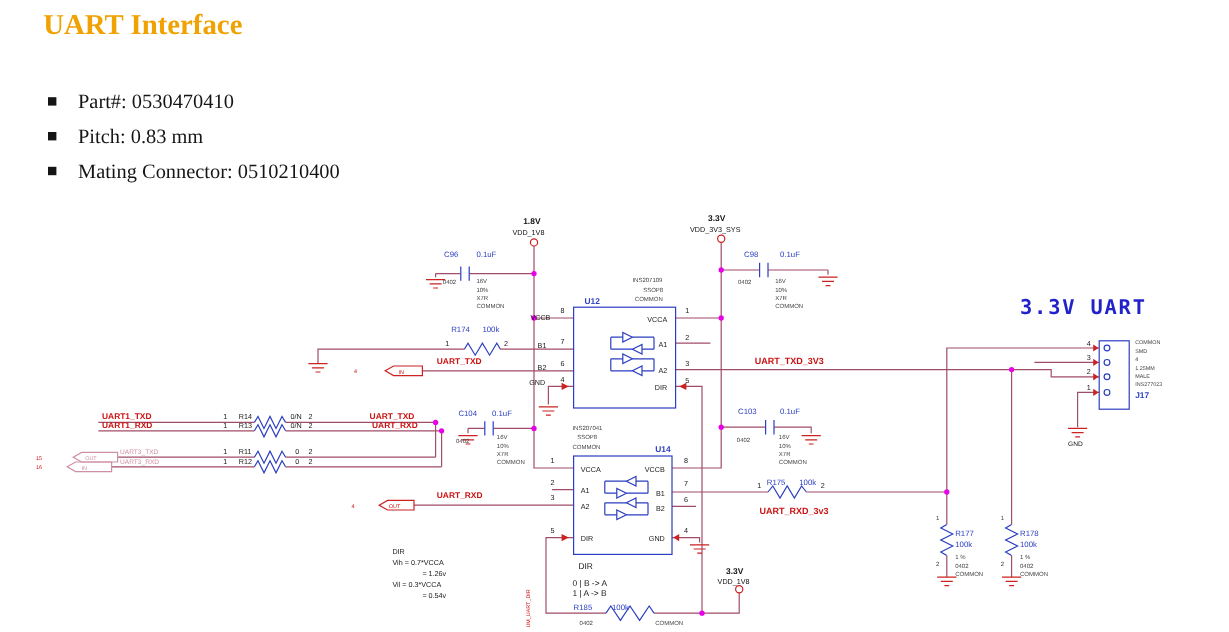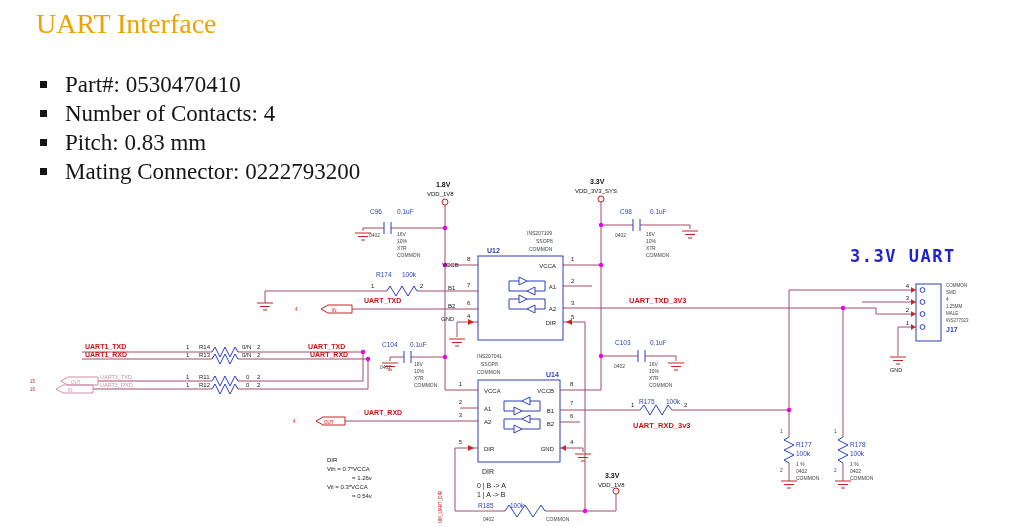--- a/index.html
+++ b/index.html
@@ -1,21 +1,21 @@
 <!DOCTYPE html>
 <html><head>
 <meta charset="utf-8">
 <style>
   html,body{margin:0;padding:0;background:#fff;}
   #page{position:relative;width:1024px;height:527px;background:#ffffff;overflow:hidden;
         font-family:"Liberation Sans",sans-serif;}
   .page-title{position:absolute;left:36px;top:8px;font-family:"Liberation Serif",serif;
-              font-size:28px;font-weight:normal;color:#F0A202;}
+              font-size:24px;font-weight:bold;color:#F0A202;}
   .bullets{position:absolute;left:40px;top:70px;font-family:"Liberation Serif",serif;
-           font-size:23px;color:#151515;}
+           font-size:17px;color:#151515;}
   .bullet-row{display:flex;align-items:center;height:29px;}
   .sq{display:inline-block;width:7px;height:7px;background:#151515;margin-right:18px;flex:0 0 auto;}
   svg{position:absolute;left:0;top:0;}
   svg text{font-family:"Liberation Sans",sans-serif;}
   .w{stroke:#A14D68;stroke-width:1;fill:none;}
   .bl{stroke:#2B3FC0;stroke-width:1;fill:none;}
   .rd{stroke:#CC2222;stroke-width:1;fill:none;}
   .pd{stroke:#CE8FA3;stroke-width:1;fill:none;}
   .rdf{fill:#CC2222;stroke:none;}
   .jd{fill:#E800E8;stroke:none;}
@@ -44,29 +44,25 @@
 
   <div class="page-title">UART Interface</div>
 
   <div class="bullets">
     <div class="bullet-row">
         <span class="sq"></span>
         <span>Part#: 0530470410</span>
       </div>
     <div class="bullet-row">
         <span class="sq"></span>
-        <span>Number of Contacts: 4</span>
-      </div>
-    <div class="bullet-row">
-        <span class="sq"></span>
         <span>Pitch: 0.83 mm</span>
       </div>
     <div class="bullet-row">
         <span class="sq"></span>
-        <span>Mating Connector: 0222793200</span>
+        <span>Mating Connector: 0510210400</span>
       </div>
   </div>
 
   <svg width="1024" height="527" viewBox="0 0 1024 527">
     <defs>
       <g id="gnd">
           <path d="M-8,0 H8 M-5,3.5 H5 M-2,7 H2" class="rd"></path>
         </g>
       <g id="cell" class="bl">
         <path d="M-18,0 H-8 M0,0 H18 M8,10 H18 M0,10 H-18 M-18,0 V10 M18,0 V10"></path>

